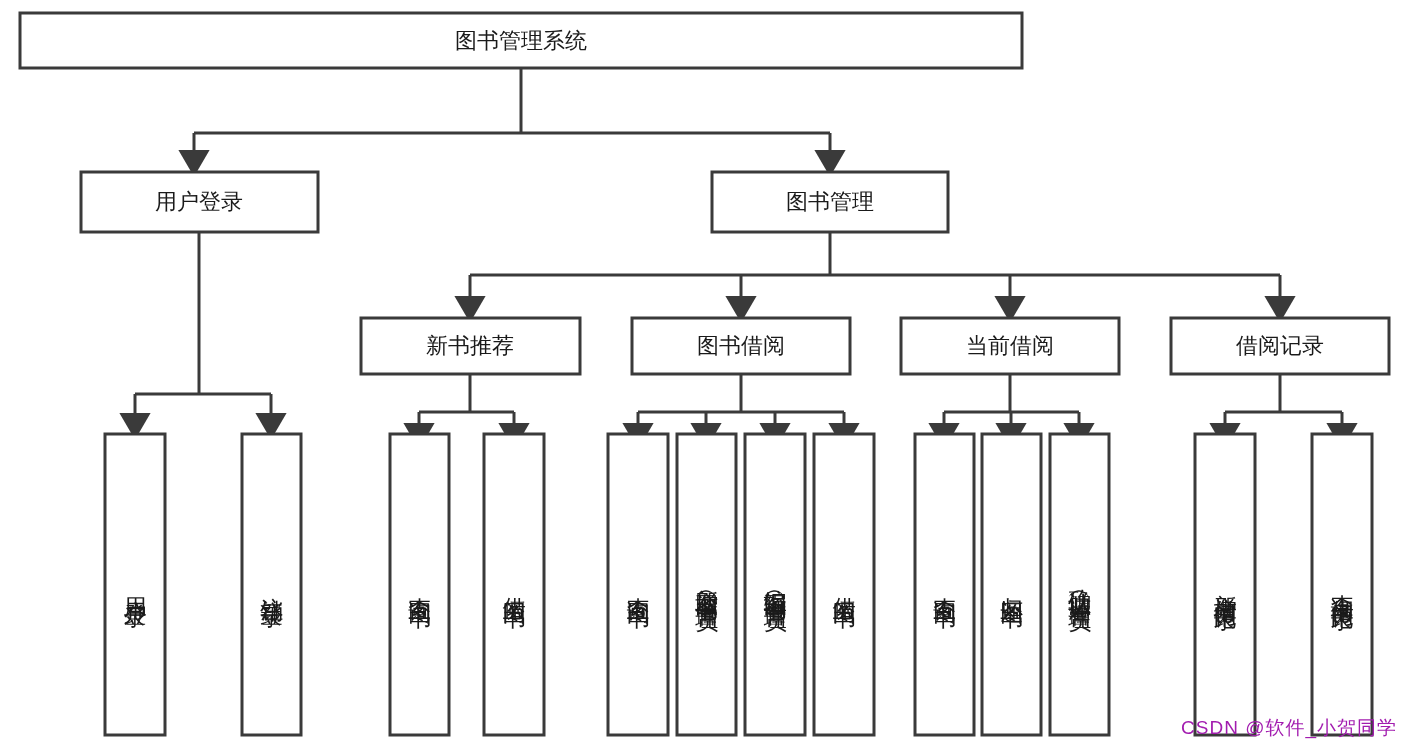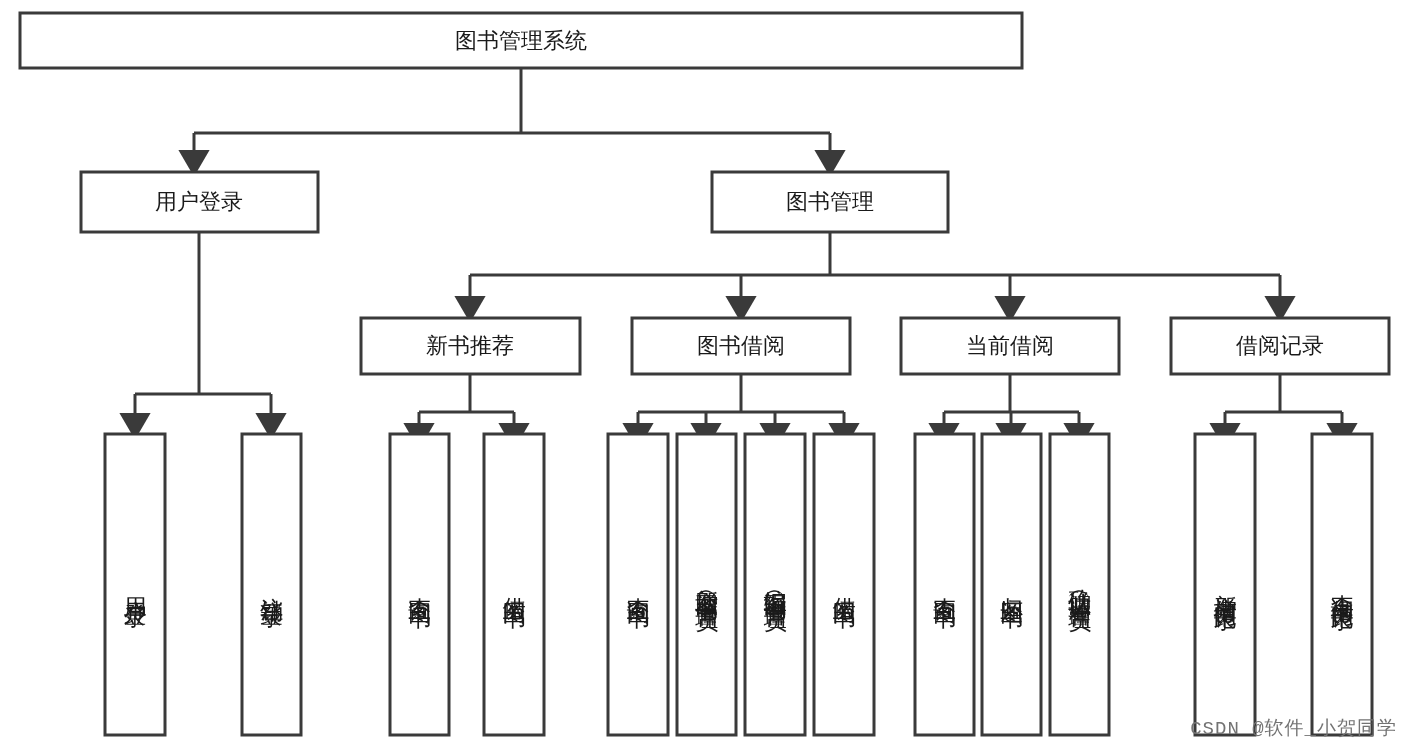--- a/index.html
+++ b/index.html
@@ -56,23 +56,23 @@
     font-size: 23px;
     line-height: 1.1;
     letter-spacing: 3px;
     color: #1a1a1a;
     white-space: nowrap;
   }
   #watermark {
     position: absolute;
     right: 8px;
     bottom: 6px;
-    font-family: Liberation Mono, monospace;
+    font-family: Liberation Sans, sans-serif;
     font-size: 19px;
-    color: #737373;
+    color: #a21caf;
     letter-spacing: 1px;
     white-space: nowrap;
   }
 </style>
 </head>
 <body>
 
 <svg id="diagram" viewBox="0 0 1405 747">
   <defs>
     <marker id="arrow" viewBox="0 0 12 14" refX="1" refY="7" markerWidth="9" markerHeight="11" orient="auto-start-reverse">

